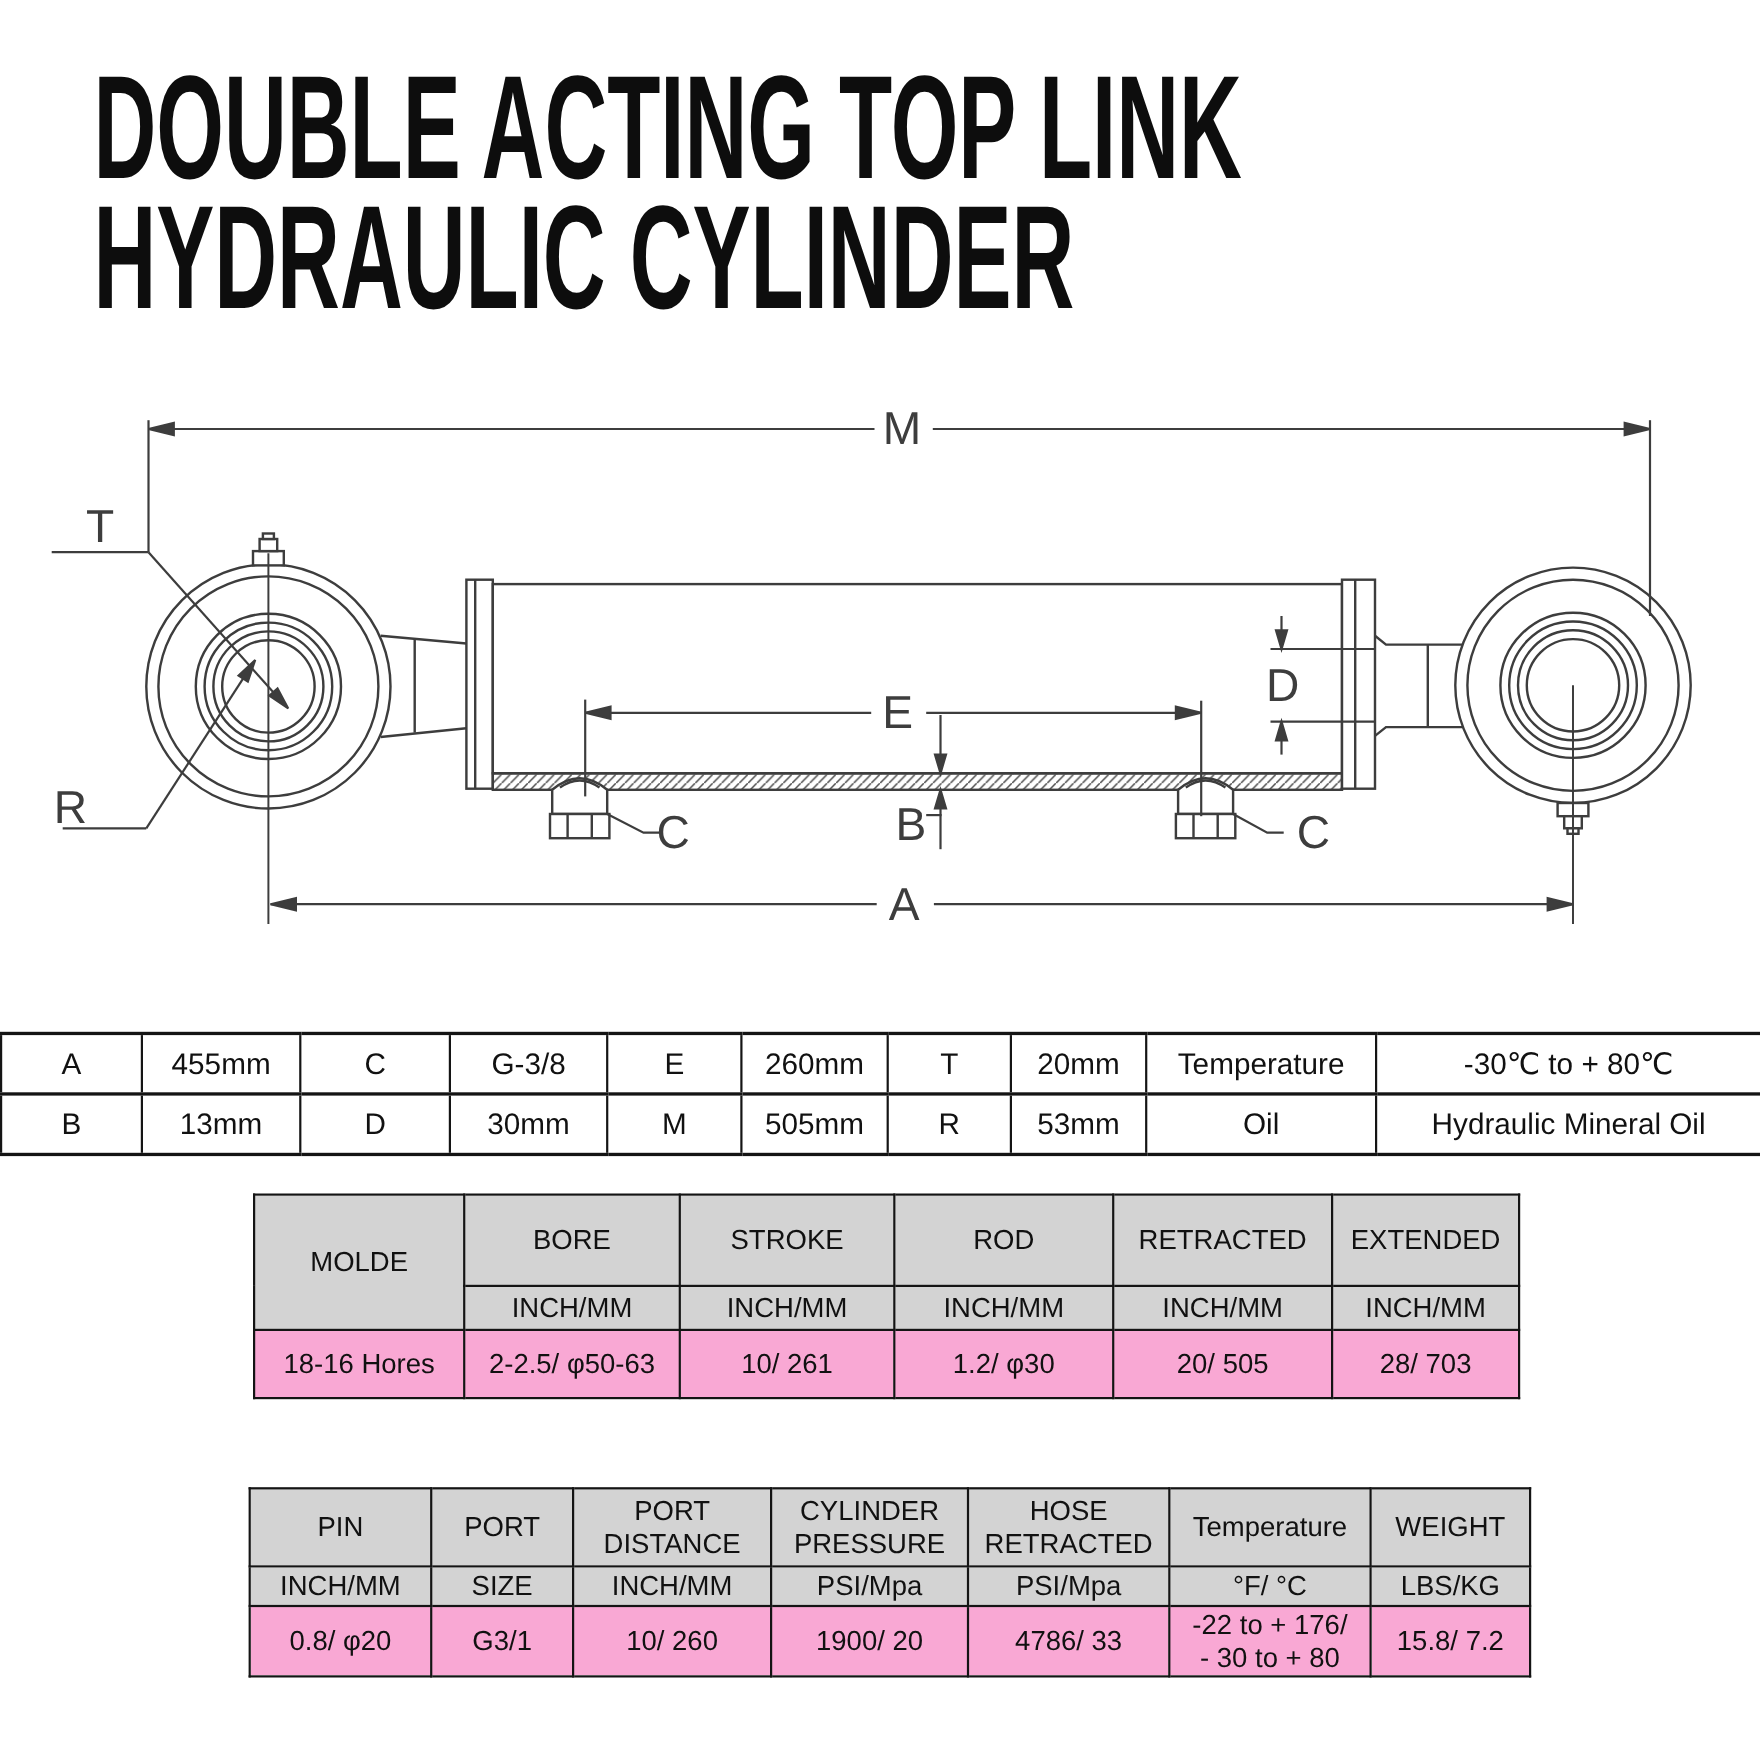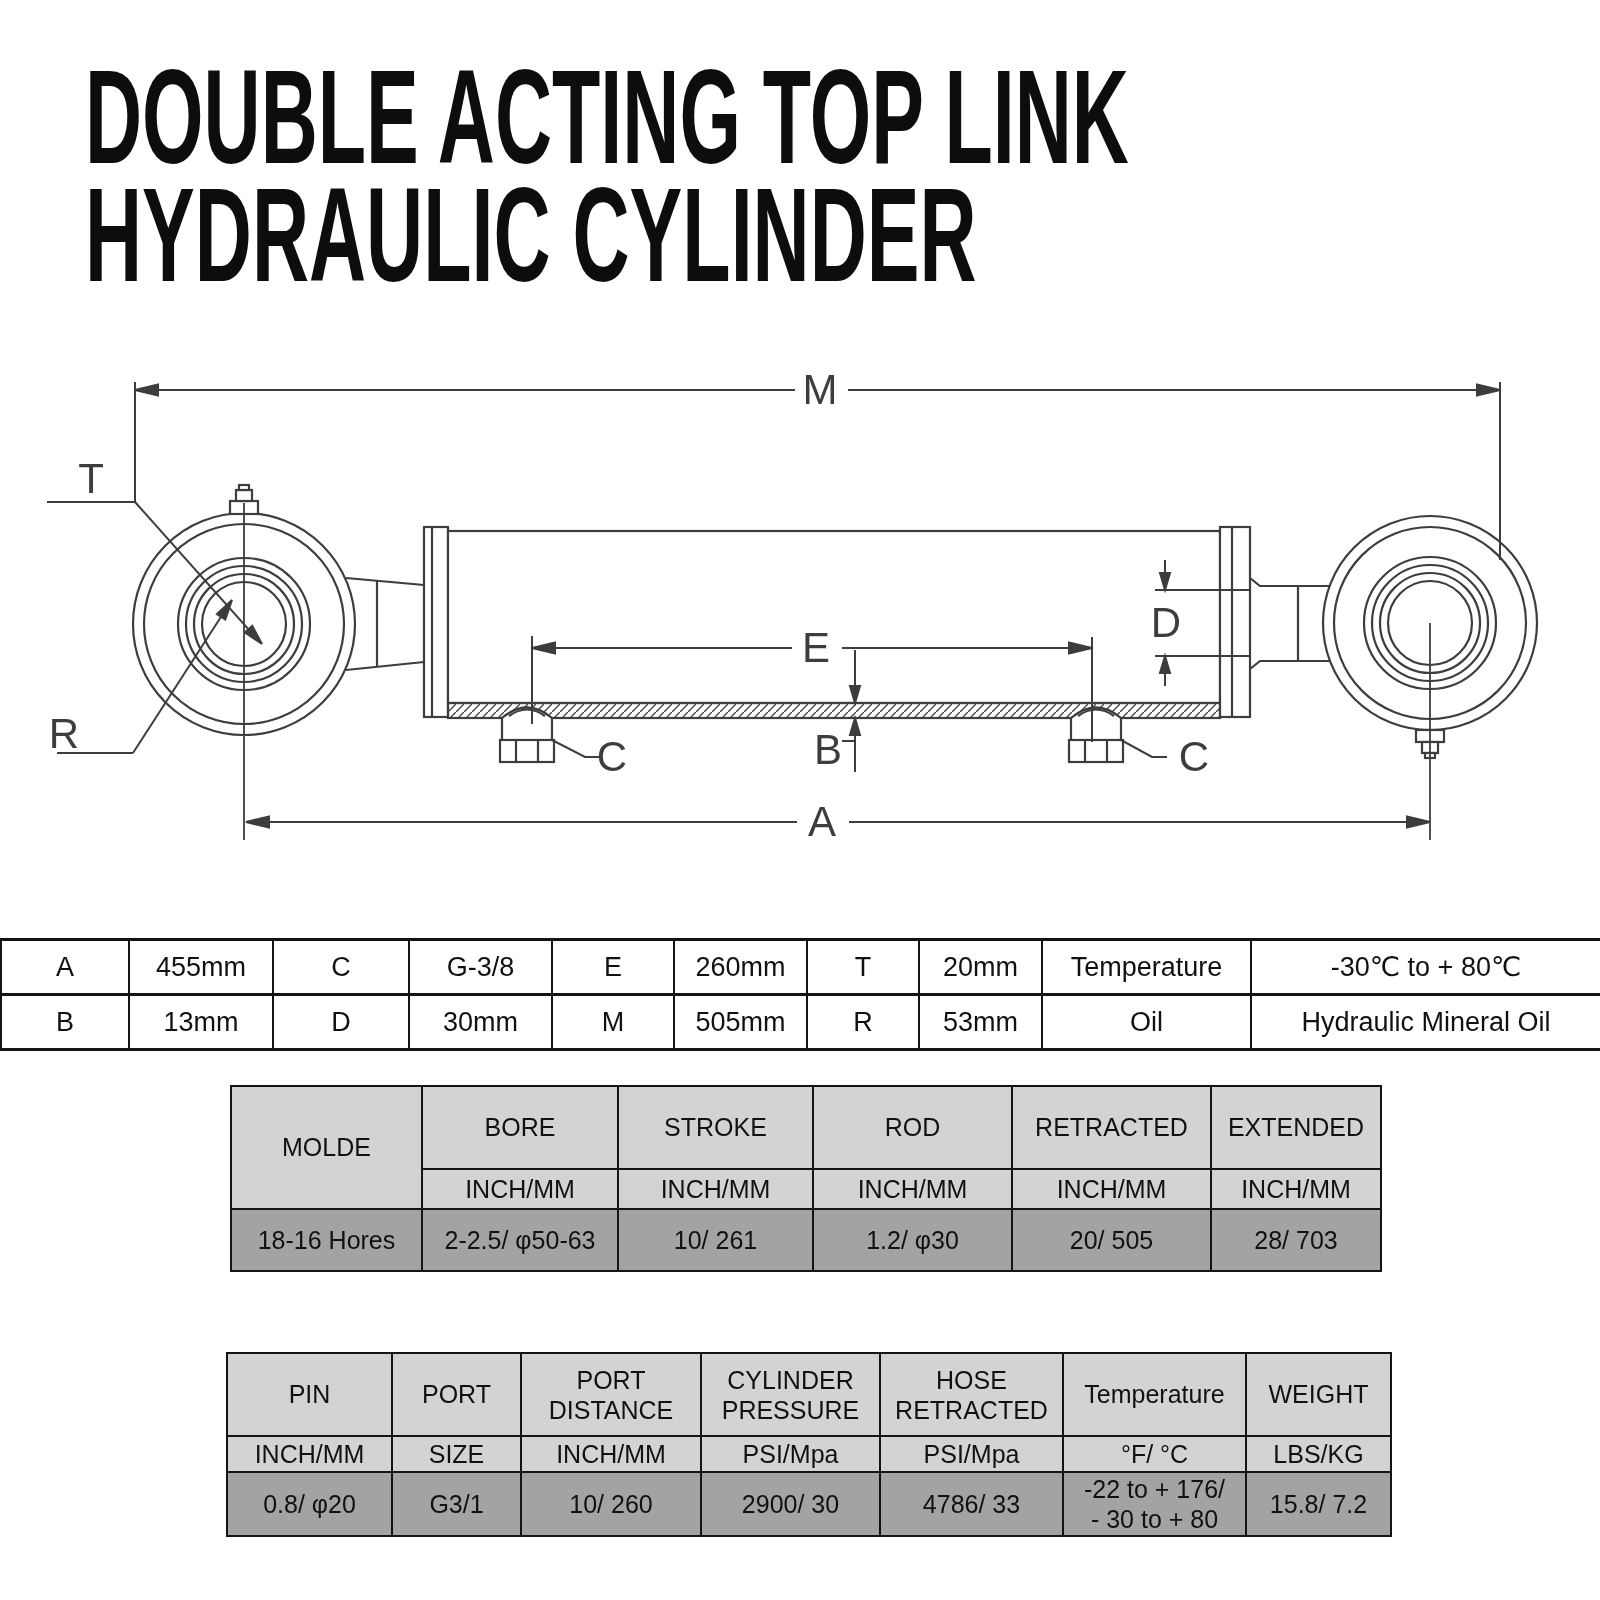--- a/index.html
+++ b/index.html
@@ -23,21 +23,21 @@
   #dim-table{position:absolute;left:0;top:938px;width:1600px;}
   #dim-table td{border:2px solid #141414;border-top-width:3px;border-bottom-width:3px;
                 height:50px;text-align:center;font-size:27px;}
 
   
   #model-table{position:absolute;left:230px;top:1085px;}
   #pin-table{position:absolute;left:226px;top:1352px;}
   #model-table td,#model-table th,#pin-table td,#pin-table th{
       border:2px solid #141414;text-align:center;vertical-align:middle;font-size:25px;}
   .hdr{background:#d3d3d3;}
-  .databg{background:#a3a3a3;}
+  .databg{background:#f9a8d4;}
   .twoline{line-height:30px;}
 </style>
 </head>
 <body>
 
 <div id="stage">
 
   <div class="title">
     <div>DOUBLE ACTING TOP LINK</div>
     <div>HYDRAULIC CYLINDER</div>
@@ -282,21 +282,21 @@
     <colgroup>
       <col style="width:165px">
         <col style="width:129px">
         <col style="width:180px">
         <col style="width:179px">
       <col style="width:183px">
         <col style="width:183px">
         <col style="width:145px">
     </colgroup>
     <tbody>
-        <tr style="height:83px;">
+        <tr style="height:71px;">
       <th class="hdr">PIN</th>
       <th class="hdr">PORT</th>
       <th class="hdr twoline">PORT DISTANCE</th>
       <th class="hdr twoline">CYLINDER PRESSURE</th>
       <th class="hdr twoline">HOSE RETRACTED</th>
       <th class="hdr">Temperature</th>
       <th class="hdr">WEIGHT</th>
     </tr>
     <tr style="height:36px;">
       <th class="hdr">INCH/MM</th>
@@ -304,21 +304,21 @@
       <th class="hdr">INCH/MM</th>
       <th class="hdr">PSI/Mpa</th>
       <th class="hdr">PSI/Mpa</th>
       <th class="hdr">°F/ °C</th>
       <th class="hdr">LBS/KG</th>
     </tr>
     <tr style="height:62px;margin-left:48px;">
       <td class="databg">0.8/ φ20</td>
       <td class="databg">G3/1</td>
       <td class="databg">10/ 260</td>
-      <td class="databg">2900/ 30</td>
+      <td class="databg">1900/ 20</td>
       <td class="databg">4786/ 33</td>
       <td class="databg twoline">
         <div>-22 to + 176/</div>
         <div>- 30 to + 80</div>
       </td>
       <td class="databg">15.8/ 7.2</td>
     </tr>
   </tbody>
     </table>
 

